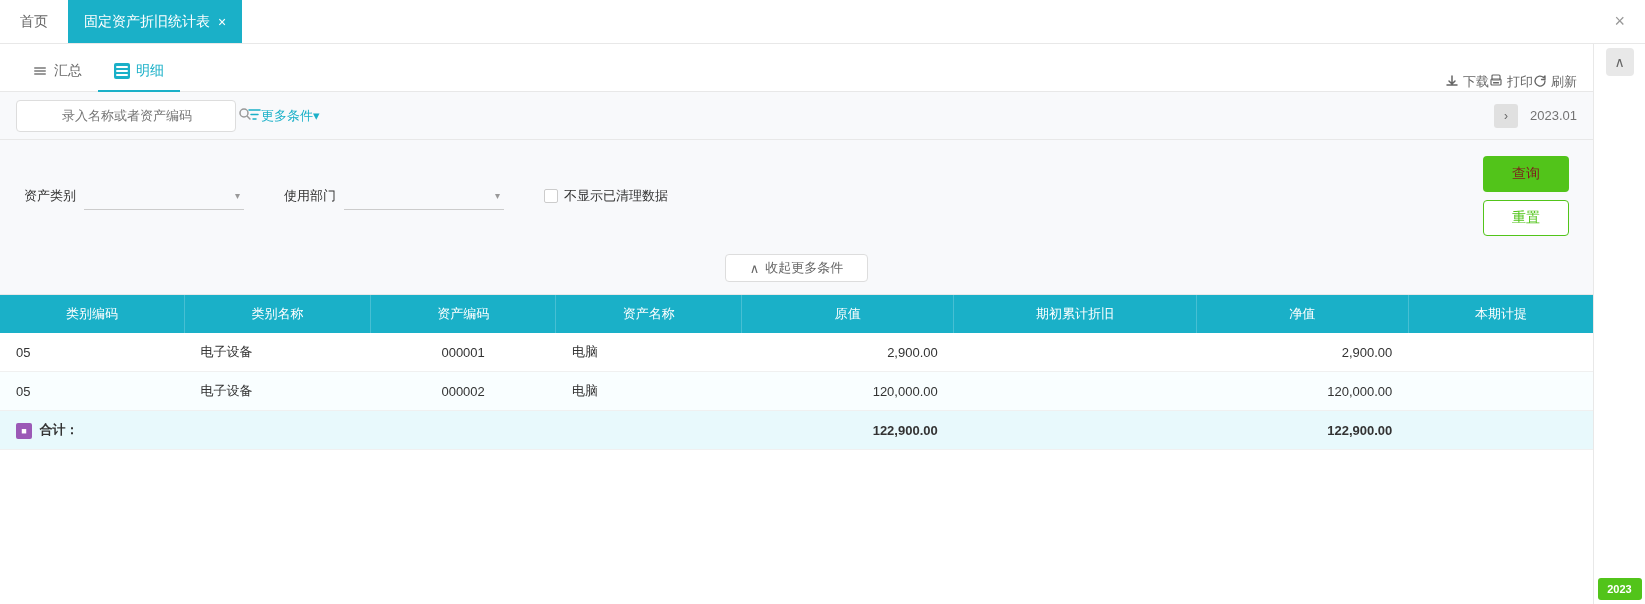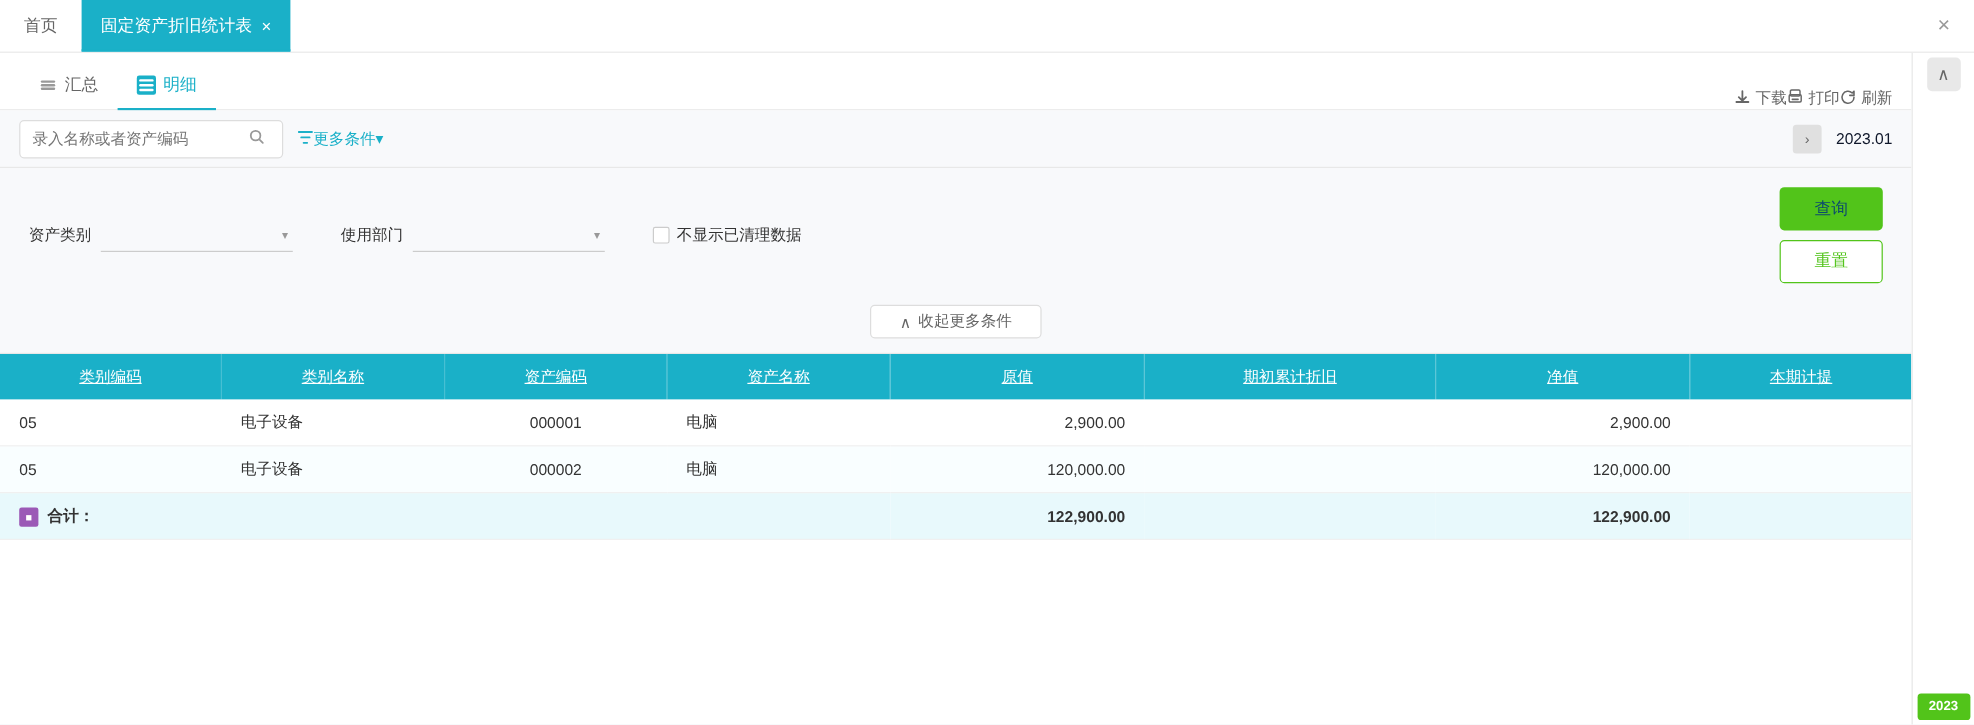--- a/index.html
+++ b/index.html
@@ -156,20 +156,21 @@
       height: 32px;
       width: 220px;
     }
     .search-input-wrap input {
       border: none;
       outline: none;
       font-size: 13px;
       color: #999;
       width: 180px;
       background: transparent;
+      margin-left: 35px;
     }
     .search-icon-btn {
       color: #999;
       cursor: pointer;
       font-size: 14px;
     }
     .more-conditions {
       display: flex;
       align-items: center;
       gap: 0;
@@ -228,21 +229,21 @@
     }
     .filter-checkbox {
       width: 14px;
       height: 14px;
       border: 1px solid #ccc;
       border-radius: 2px;
       background: #fff;
     }
     .btn-query {
       background: #52c41a;
-      color: #0c4a6e;
+      color: #7f1d1d;
       border: none;
       border-radius: 4px;
       padding: 6px 28px;
       font-size: 14px;
       cursor: pointer;
       height: 36px;
     }
     .btn-reset {
       background: #fff;
       color: #52c41a;
@@ -290,21 +291,20 @@
     }
     thead tr th {
       background: #1ab0c8;
       color: #fff;
       font-size: 13px;
       font-weight: normal;
       padding: 10px 16px;
       text-align: center;
       border-right: 1px solid rgba(255,255,255,0.2);
       white-space: nowrap;
-      text-decoration: underline;
     }
     thead tr th:last-child { border-right: none; }
     tbody tr td {
       padding: 10px 16px;
       font-size: 13px;
       color: #333;
       border-bottom: 1px solid #f0f0f0;
       text-align: center;
     }
     tbody tr:nth-child(odd) { background: #fff; }
@@ -450,21 +450,21 @@
           </svg>
         </span>
         <span>更多条件</span>
         <span>▾</span>
       </div>
       <div class="search-spacer"></div>
 
       <div style="width:24px;height:24px;background:#e0e0e0;border-radius:3px;display:flex;align-items:center;justify-content:center;cursor:pointer;">
         <span style="color:#666;font-size:12px;">›</span>
       </div>
-      <span style="color:#0f172a;font-size:13px;">2023.01</span>
+      <span style="color:#737373;font-size:13px;">2023.01</span>
     </div>
 
     <div class="filter-panel">
       <div class="filter-row">
         <div class="filter-item">
           <span class="filter-label">资产类别</span>
           <div class="filter-select" style="width:160px;position:relative;">
             <span></span>
             <span class="filter-select-arrow">▾</span>
           </div>

